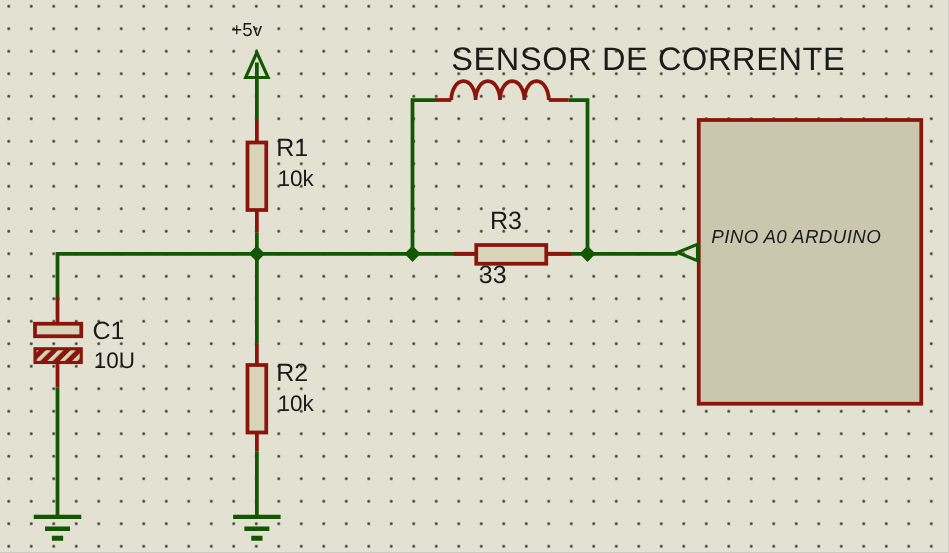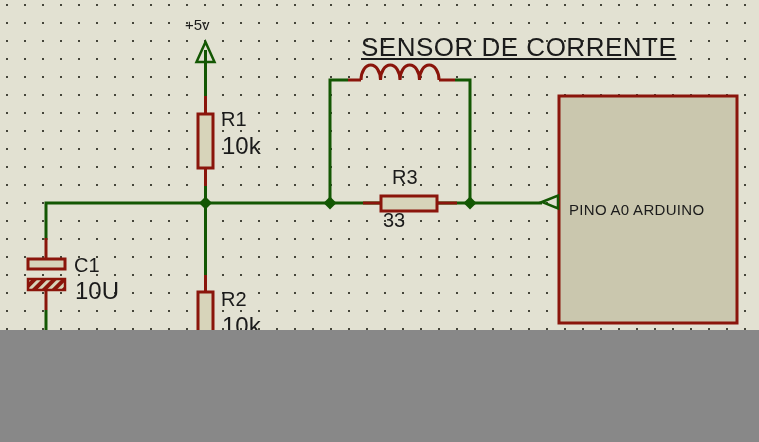--- a/index.html
+++ b/index.html
@@ -2,37 +2,37 @@
 <html style="--bg: #e2e1d2; --dot: #45453a; --wire: #135703; --comp: #8a150b; --comp-fill: #d7d4ba; --box-fill: #cac7ae; --ink: #1b1b1b;"><head>
 <meta charset="utf-8">
 <style>
   :root{
     --bg:#e2e1d2; --dot:#45453a; --wire:#135703; --comp:#8a150b;
     --comp-fill:#d7d4ba; --box-fill:#cac7ae; --ink:#1b1b1b;
   }
   html,body{margin:0;padding:0;}
   body{font-family:"Liberation Sans", sans-serif; background:#888;}
   .canvas{
-    position:relative; width:759px; height:330px; overflow:hidden;
+    position:relative; width:759px; height:442px; overflow:hidden;
     background-color:var(--bg);
     background-image:radial-gradient(circle, var(--dot) 0.9px, transparent 1.3px);
     background-size:18px 18px;
     background-position:-2px -4px;
   }
   svg.schem{position:absolute; left:0; top:0;}
   .wire{stroke:var(--wire); stroke-width:3; fill:none;}
   .pin{stroke:var(--comp); stroke-width:3; fill:none;}
   .body-rect{fill:var(--comp-fill); stroke:var(--comp); stroke-width:3;}
   .junction{fill:var(--wire); stroke:none;}
   .outline-green{stroke:var(--wire); stroke-width:2.5; fill:none;}
   .gnd{stroke:var(--wire); fill:none;}
   .label{position:absolute; color:var(--ink); white-space:nowrap; line-height:1;}
   .ref{font-size:20px;}
-  .val{font-size:24px;}
-  .title{font-size:26px; letter-spacing:0.5px;text-decoration:underline;}
+  .val{font-size:18px;}
+  .title{font-size:26px; letter-spacing:0.5px;}
   .small{font-size:15px;}
 </style>
 </head>
 <body>
 
 <div class="canvas">
 
   <svg class="schem" width="759" height="442" viewBox="0 0 759 442">
     <defs>
       <pattern id="hatch" width="7" height="7" patternUnits="userSpaceOnUse" patternTransform="rotate(45)">
@@ -100,14 +100,14 @@
 
   <div class="label ref" style="left:221px; top:289px;">R2</div>
   <div class="label val" style="left:222px; top:314px;">10k</div>
 
   <div class="label ref" style="left:392px; top:167px;">R3</div>
   <div class="label val" style="left:383px; top:210px; font-size:20px;">33</div>
 
   <div class="label ref" style="left:74px; top:255px;">C1</div>
   <div class="label val" style="left:75px; top:279px;">10U</div>
 
-  <div class="label small" style="left:569px; top:202px; letter-spacing:0.3px;">PINO A0 ARDUINO</div>
+  <div class="label small" style="left:569px; top:182px; letter-spacing:0.3px;font-style:italic;">PINO A0 ARDUINO</div>
 </div>
 
 </body></html>

